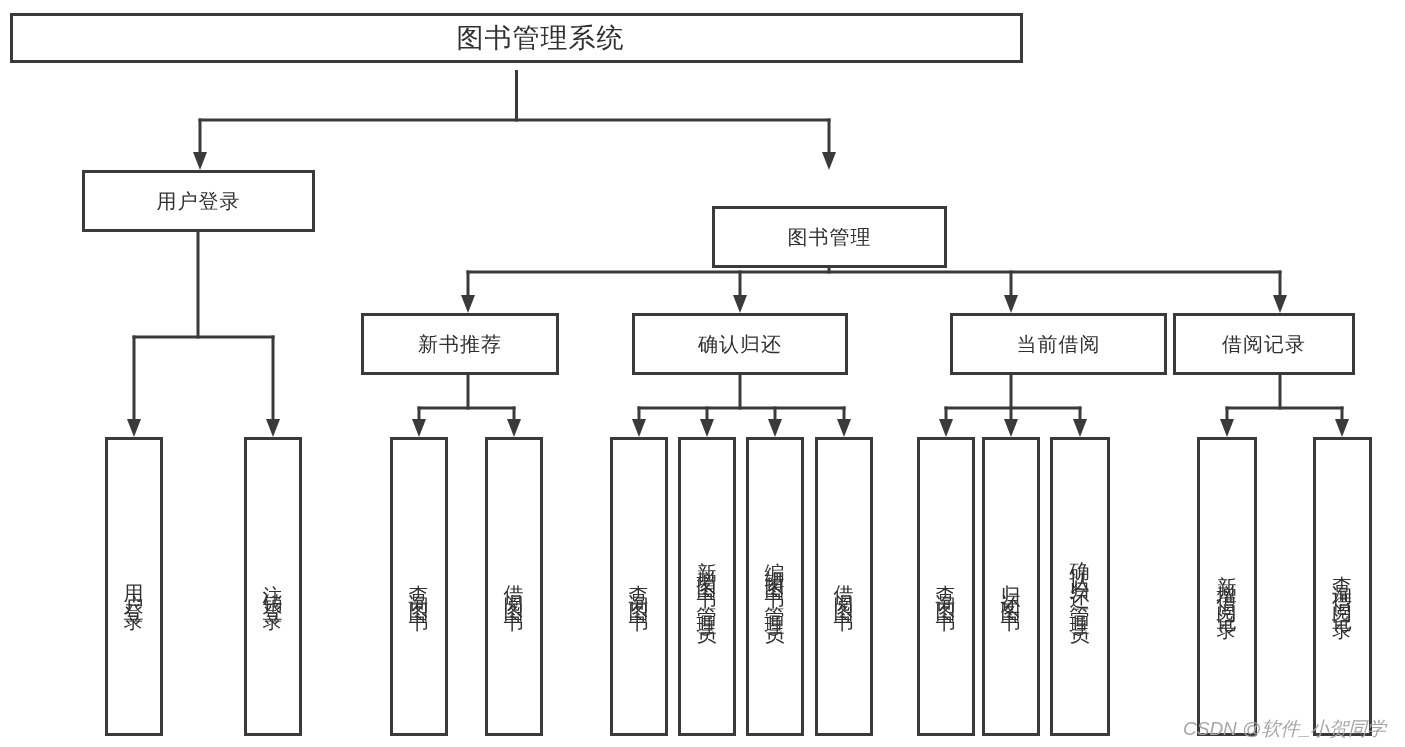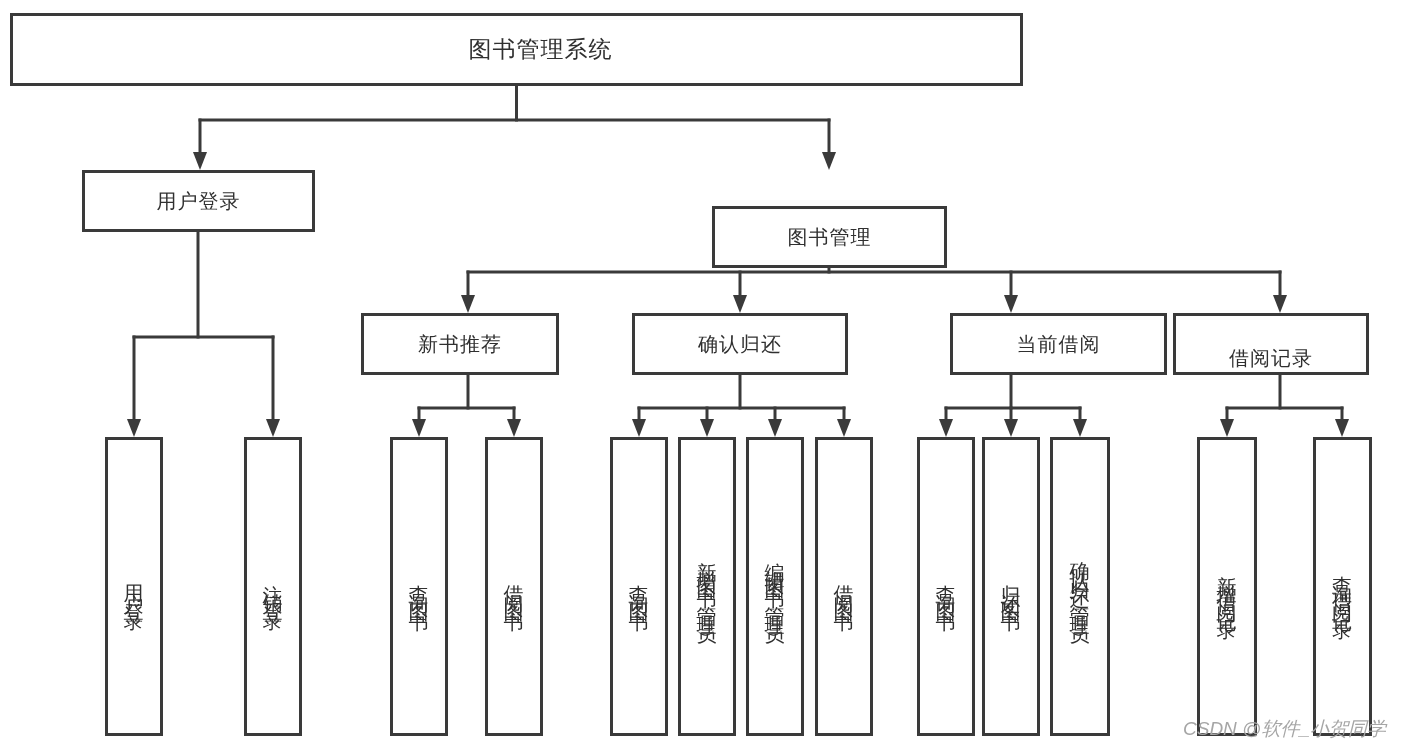--- a/index.html
+++ b/index.html
@@ -31,21 +31,21 @@
     height: 62px;
     border: 3px solid var(--line);
     background: #fff;
     display: flex;
     align-items: center;
     justify-content: center;
     font-size: 20px;
     color: var(--text);
     letter-spacing: 1px;
   }
-  .hbox.root { height: 73px; font-size: 23px; padding-left: 48px; }
+  .hbox.root { height: 50px; font-size: 27px; padding-left: 48px; }
   .vbox {
     position: absolute;
     top: 437px;
     width: 58px;
     height: 299px;
     border: 3px solid var(--line);
     background: #fff;
     display: flex;
     align-items: center;
     justify-content: center;
@@ -163,21 +163,21 @@
 
   <div class="hbox" style="left:361px; top:313px; width:198px;">
     <span>新书推荐</span>
   </div>
   <div class="hbox" style="left:632px; top:313px; width:216px;">
     <span>确认归还</span>
   </div>
   <div class="hbox" style="left:950px; top:313px; width:217px;">
     <span>当前借阅</span>
   </div>
-  <div class="hbox" style="left:1173px; top:313px; width:196px;align-items:flex-end;">
+  <div class="hbox" style="left:1173px; top:313px; width:182px;">
     <span>借阅记录</span>
   </div>
 
   <div class="vbox" style="left:105px;">
     <span class="vtext">用户登录</span>
   </div>
   <div class="vbox" style="left:244px;">
     <span class="vtext">注销登录</span>
   </div>
 

